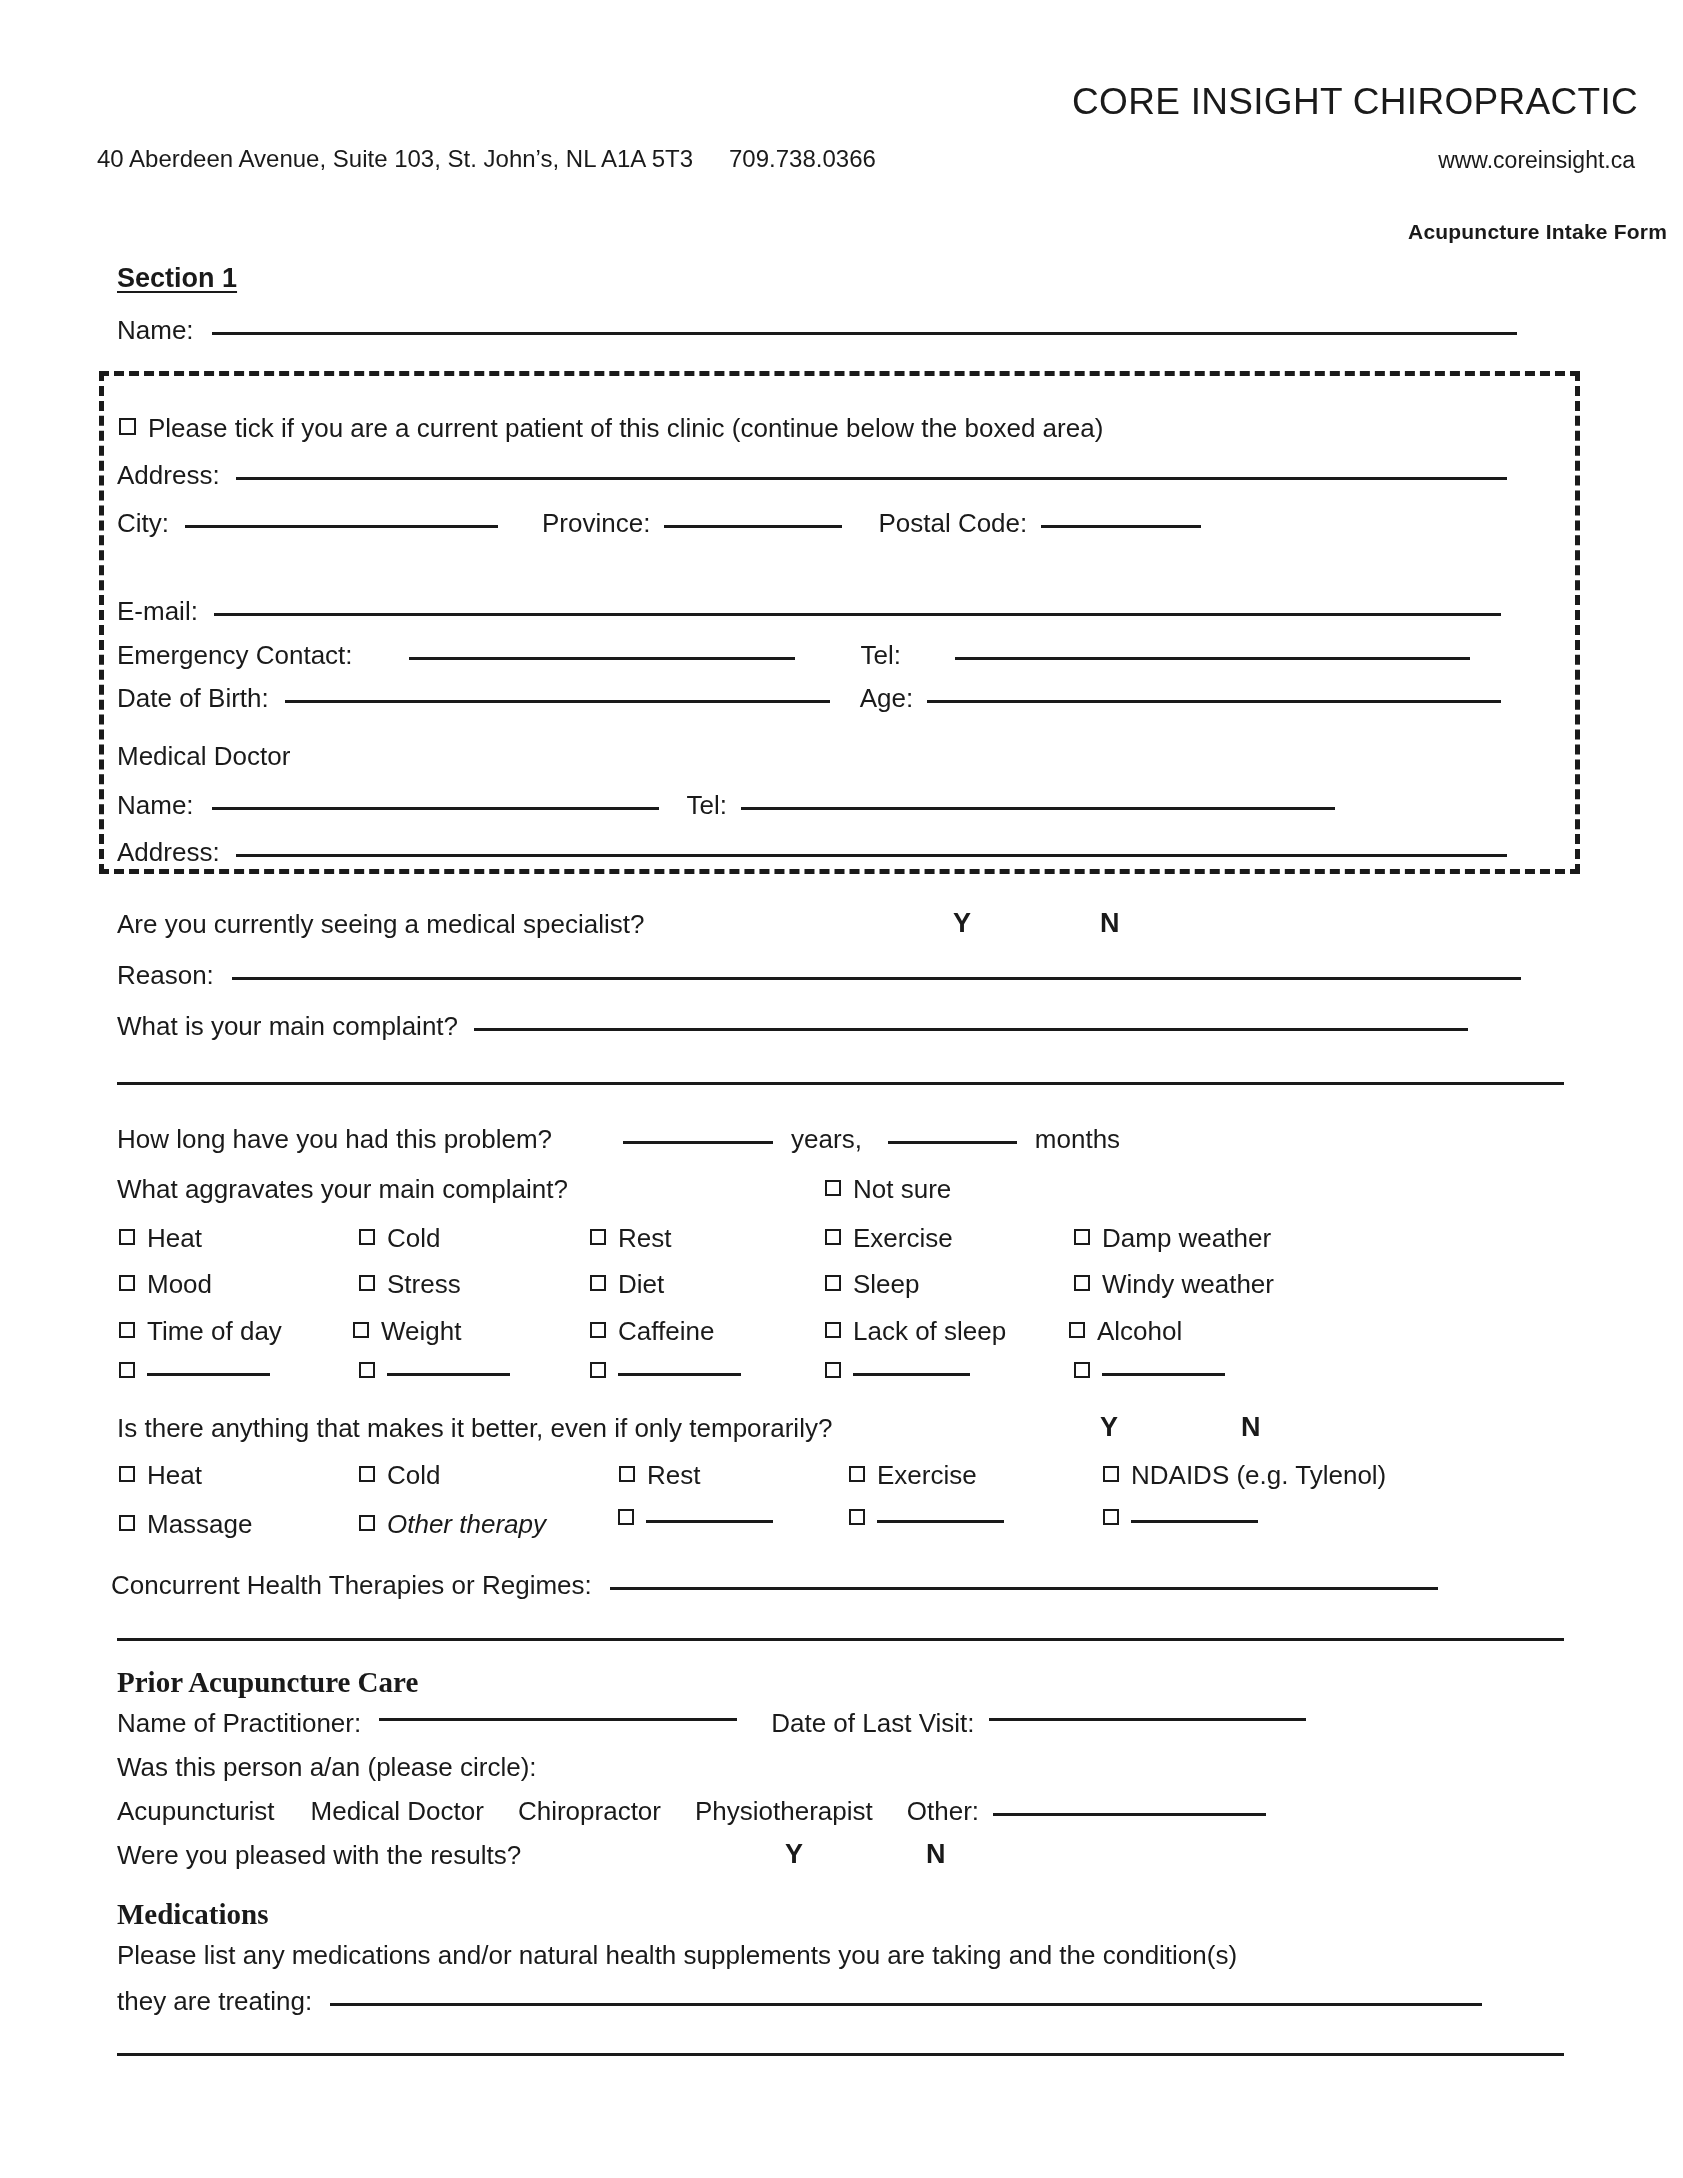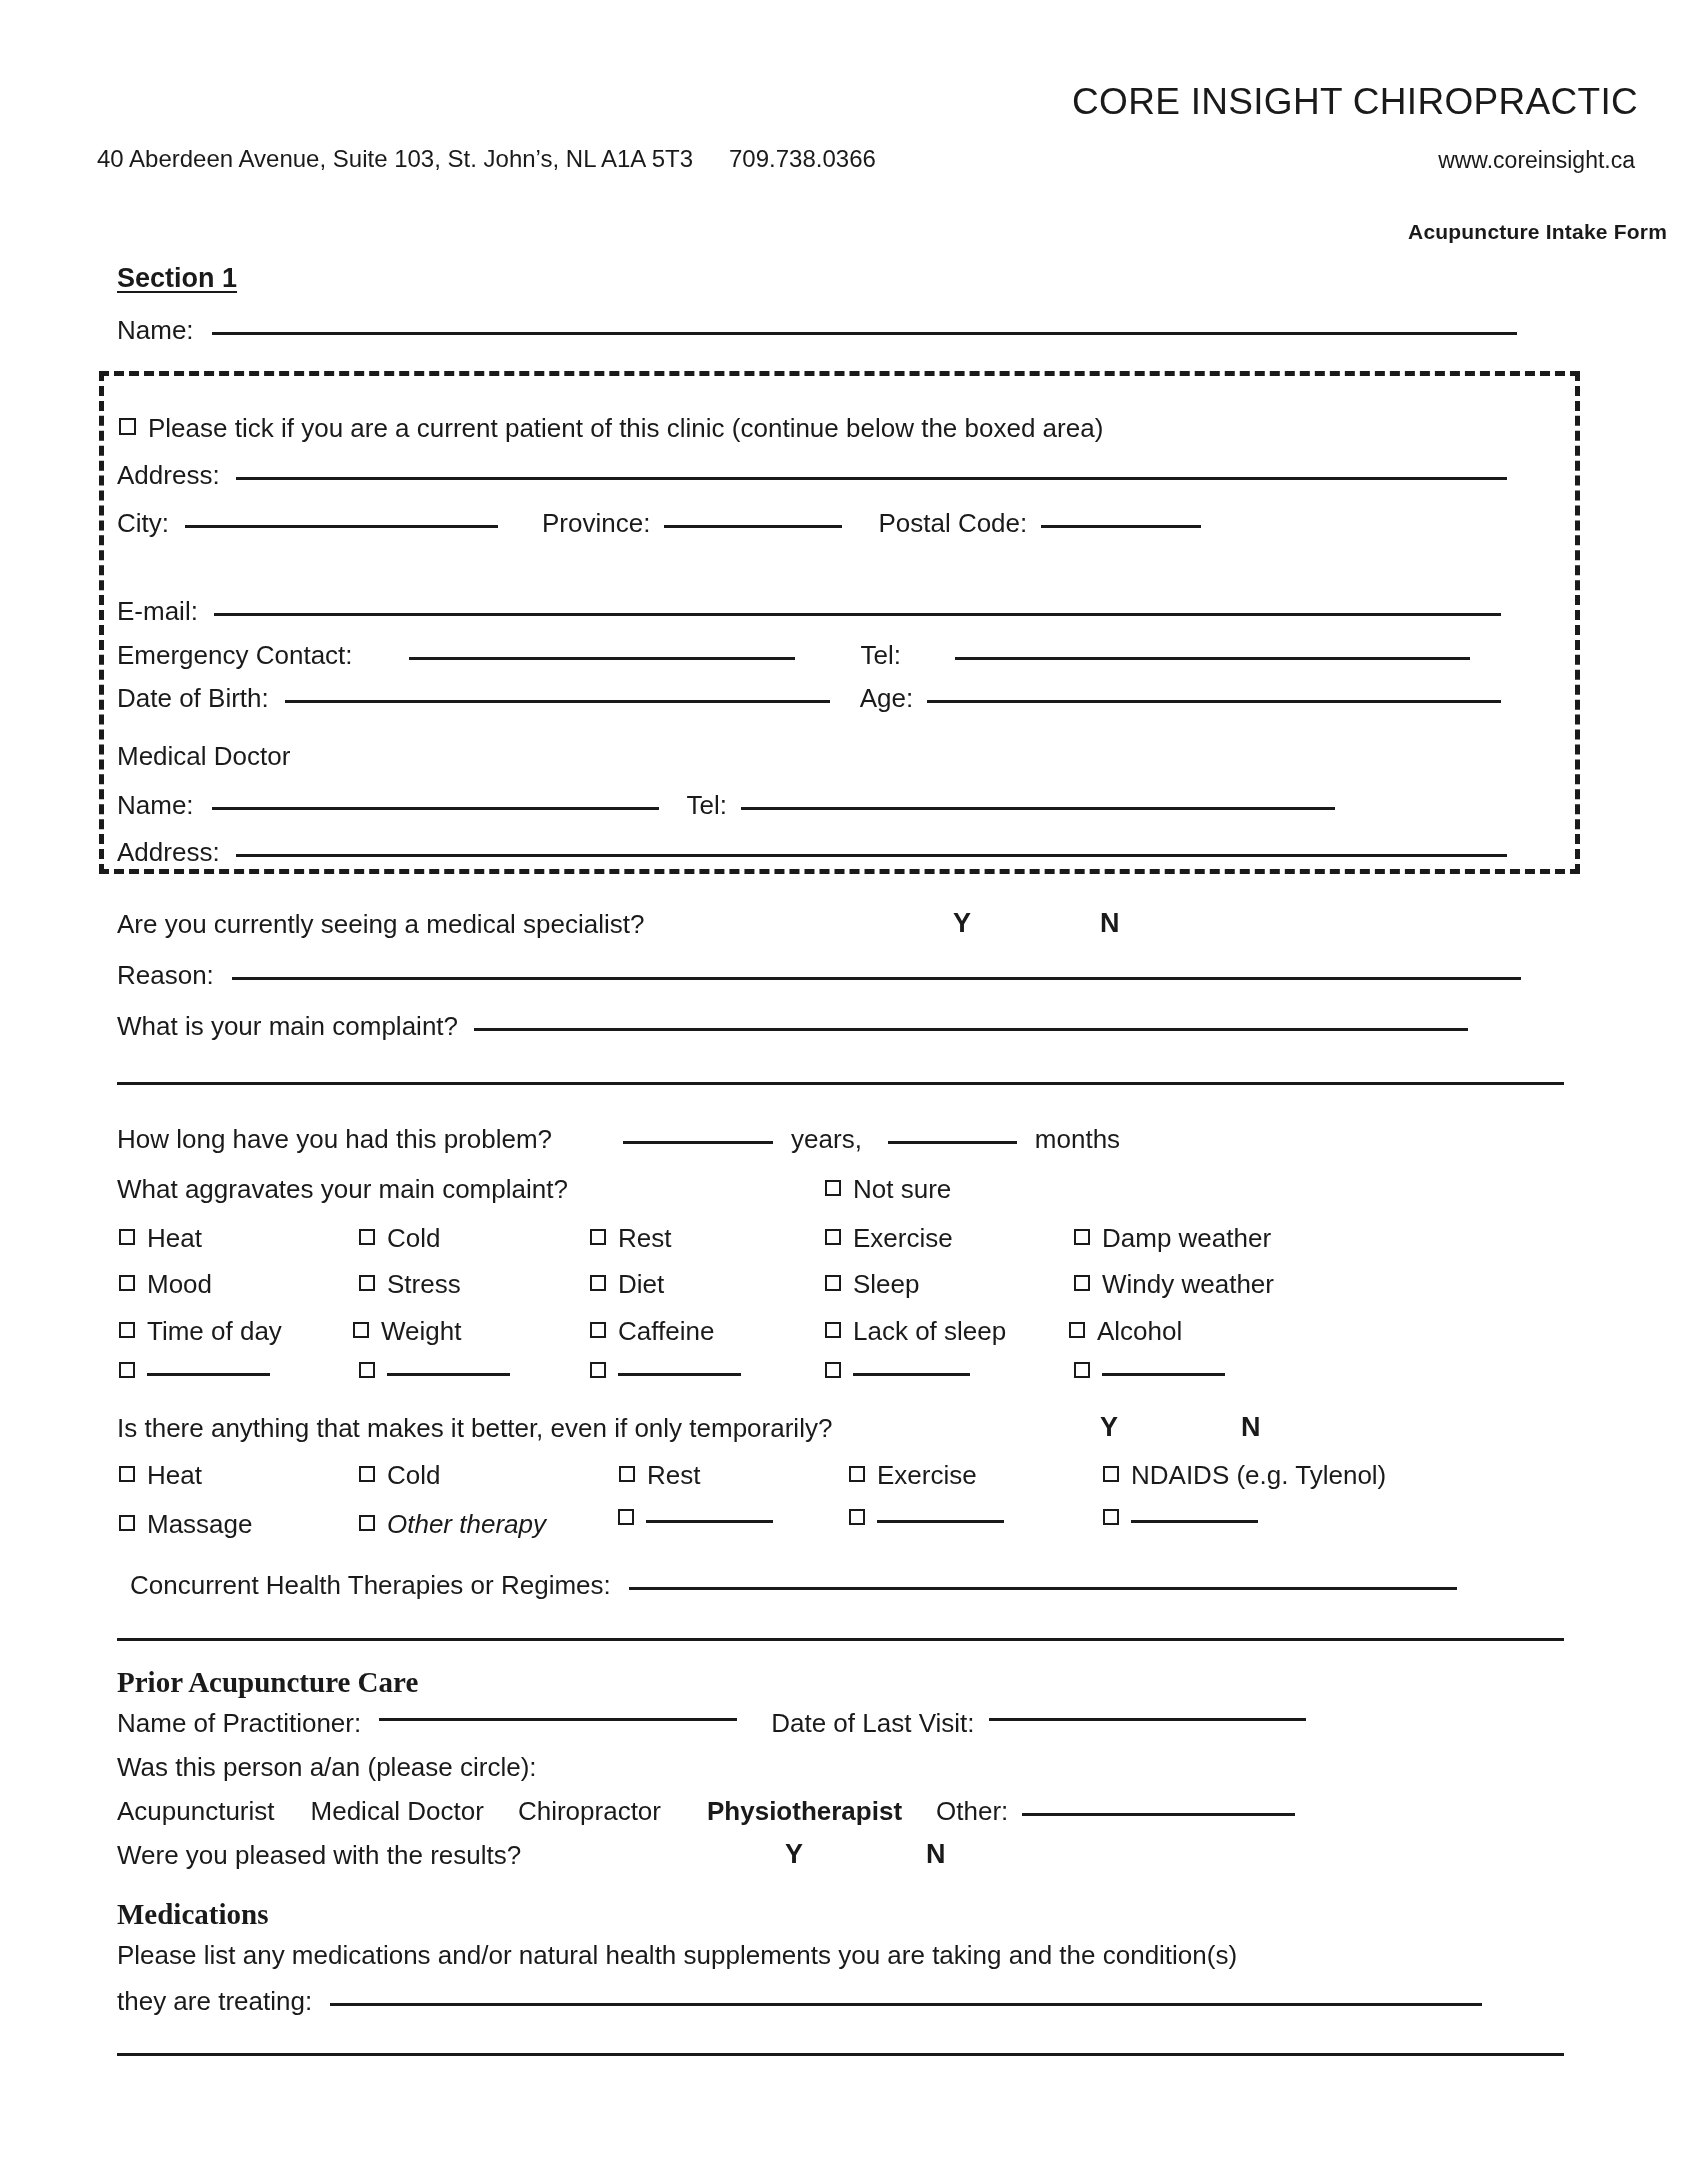--- a/index.html
+++ b/index.html
@@ -366,42 +366,42 @@
   </div>
   <div class="chk-item" style="left:849px; top:1511px;">
     <span class="cb cb-sm"></span>
     <span class="rule" style="width:127px;"></span>
   </div>
   <div class="chk-item" style="left:1103px; top:1511px;">
     <span class="cb cb-sm"></span>
     <span class="rule" style="width:127px;"></span>
   </div>
 
-  <div class="row" style="left:130px; top:1572px;">
+  <div class="row" style="left:111px; top:1572px;">
     <span class="lbl">Concurrent Health Therapies or Regimes:</span>
     <span class="rule" style="width:828px; margin-left:18px;"></span>
   </div>
   <div class="longrule" style="left:117px; top:1638px; width:1447px;"></div>
 
   <div class="bold-head" style="left:117px; top:1668px;">Prior Acupuncture Care</div>
 
   <div class="row" style="left:117px; top:1710px;align-items:center;">
     <span class="lbl">Name of Practitioner:</span>
     <span class="rule" style="width:358px; margin-left:18px;"></span>
     <span class="lbl" style="margin-left:34px;">Date of Last Visit:</span>
     <span class="rule" style="width:317px; margin-left:14px;"></span>
   </div>
 
   <div class="plain" style="left:117px; top:1754px;">Was this person a/an (please circle):</div>
 
   <div class="row" style="left:117px; top:1798px;">
     <span class="lbl">Acupuncturist</span>
     <span class="lbl" style="margin-left:36px;">Medical Doctor</span>
     <span class="lbl" style="margin-left:34px;">Chiropractor</span>
-    <span class="lbl" style="margin-left:46px;font-weight:bold;">Physiotherapist</span>
+    <span class="lbl" style="margin-left:34px;">Physiotherapist</span>
     <span class="lbl" style="margin-left:34px;">Other:</span>
     <span class="rule" style="width:273px; margin-left:14px;"></span>
   </div>
 
   <div class="plain" style="left:117px; top:1842px;">Were you pleased with the results?</div>
   <div class="yn" style="left:785px; top:1841px;">Y</div>
   <div class="yn" style="left:926px; top:1841px;">N</div>
 
   <div class="bold-head" style="left:117px; top:1900px;">Medications</div>
   <div class="plain" style="left:117px; top:1942px;">Please list any medications and/or natural health supplements you are taking and the condition(s)</div>

